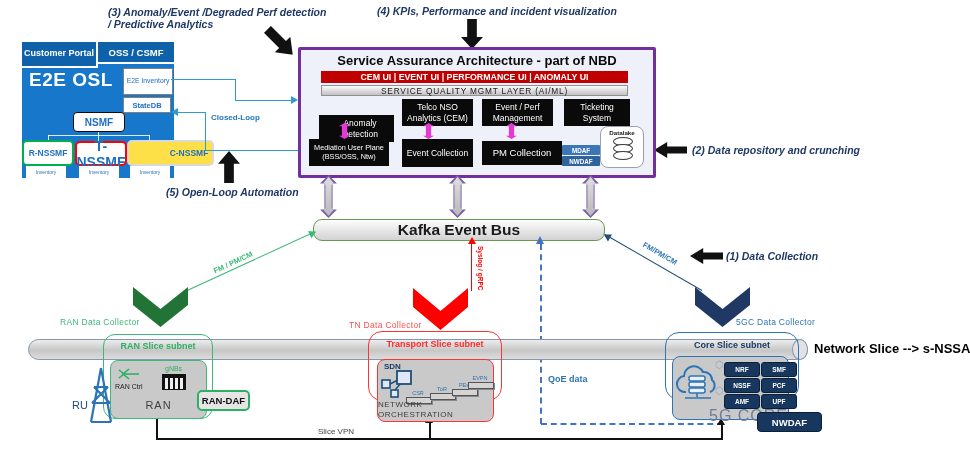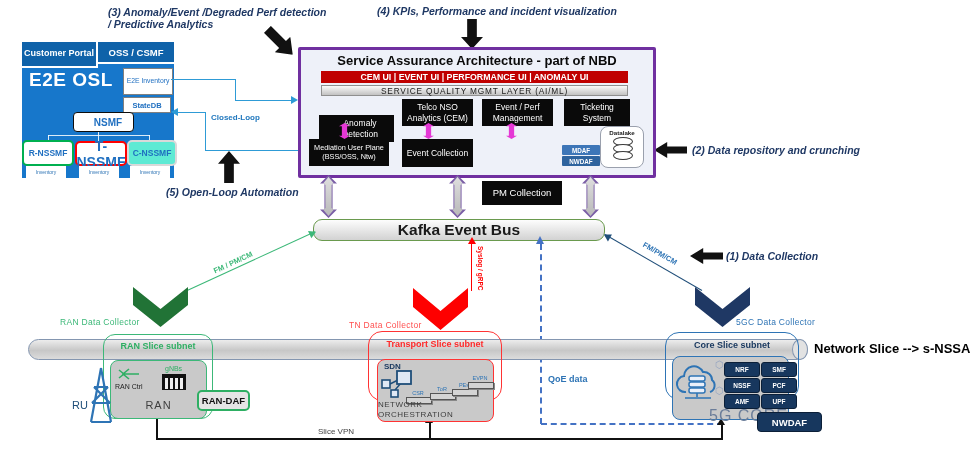--- a/index.html
+++ b/index.html
@@ -46,24 +46,24 @@
   <div class="abs" style="left:22px;top:42px;width:152px;height:136px;background:#1777cb;">
     <div class="abs f" style="left:0;top:0;width:74px;height:24px;background:#0f62a9;border-right:2px solid #fff;border-bottom:2px solid #fff;color:#fff;font-weight:bold;font-size:9px;line-height:1.1;">Customer Portal</div>
     <div class="abs f" style="left:76px;top:0;width:76px;height:20px;background:#0f62a9;border-bottom:2px solid #fff;color:#fff;font-weight:bold;font-size:9.5px;">OSS / CSMF</div>
     <div class="abs" style="left:7px;top:27px;color:#fff;font-weight:bold;font-size:19px;letter-spacing:.5px;">E2E OSL</div>
     <div class="abs f" style="left:101px;top:26px;width:48px;height:25px;background:#fff;border:1px solid #7f7f7f;color:#1f6fc0;font-size:6.8px;line-height:1.2;">E2E Inventory</div>
     <div class="abs f" style="left:101px;top:55px;width:46px;height:14px;background:#fff;border:1px solid #7f7f7f;color:#1f6fc0;font-weight:bold;font-size:7.5px;">StateDB</div>
     <div class="wline" style="left:26px;top:93px;width:102px;height:1px;"></div>
     <div class="wline" style="left:26px;top:93px;width:1px;height:6px;"></div>
     <div class="wline" style="left:76px;top:88px;width:1px;height:11px;"></div>
     <div class="wline" style="left:127px;top:93px;width:1px;height:6px;"></div>
-    <div class="abs f" style="left:51px;top:70px;width:50px;height:18px;background:#fff;border:1.5px solid #0d0d0d;border-radius:4px;color:#1f6fc0;font-weight:bold;font-size:10px;padding-left:9px;">NSMF</div>
+    <div class="abs f" style="left:51px;top:70px;width:50px;height:18px;background:#fff;border:1.5px solid #0d0d0d;border-radius:4px;color:#1f6fc0;font-weight:bold;font-size:10px;">NSMF</div>
     <div class="abs f" style="left:0px;top:98px;width:48px;height:22px;background:#fff;border:2px solid #00b050;border-radius:5px;color:#1f6fc0;font-weight:bold;font-size:8.5px;">R-NSSMF</div>
     <div class="abs f" style="left:53px;top:99px;width:48px;height:21px;background:#fff;border:2px solid #ff0000;border-radius:5px;color:#1f6fc0;font-weight:bold;font-size:14px;">T-NSSMF</div>
-    <div class="abs f" style="left:105px;top:98px;width:46px;height:22px;background:#5eead4;border:2px solid #d9d9d9;border-radius:5px;color:#1f6fc0;font-weight:bold;font-size:8.5px;">C-NSSMF</div>
+    <div class="abs f" style="left:105px;top:98px;width:46px;height:22px;background:#fde047;border:2px solid #d9d9d9;border-radius:5px;color:#1f6fc0;font-weight:bold;font-size:8.5px;padding-left:37px;">C-NSSMF</div>
     <div class="abs f" style="left:4px;top:124px;width:40px;height:12px;background:#fff;color:#2e74b5;font-size:5px;">Inventory</div>
     <div class="abs f" style="left:57px;top:124px;width:40px;height:12px;background:#fff;color:#2e74b5;font-size:5px;">Inventory</div>
     <div class="abs f" style="left:108px;top:124px;width:40px;height:12px;background:#fff;color:#2e74b5;font-size:5px;">Inventory</div>
   </div>
 
   <div class="abs" style="left:171px;top:79px;width:64px;height:0;border-top:1.3px solid #2e9bd6;"></div>
   <div class="abs" style="left:235px;top:79px;width:0;height:21px;border-left:1.3px solid #2e9bd6;"></div>
   <div class="abs" style="left:235px;top:100px;width:58px;height:0;border-top:1.3px solid #2e9bd6;"></div>
   <div class="tri" style="left:291px;top:96px;border-top:4px solid transparent;border-bottom:4px solid transparent;border-left:7px solid #2e9bd6;"></div>
   <div class="abs" style="left:205px;top:150px;width:93px;height:0;border-top:1.3px solid #2e9bd6;"></div>
@@ -81,21 +81,21 @@
     <div class="blackbox" style="left:101px;top:49px;width:69px;height:25px;">Telco NSO Analytics (CEM)</div>
     <div class="blackbox" style="left:181px;top:49px;width:69px;height:25px;">Event / Perf Management</div>
     <div class="blackbox" style="left:263px;top:49px;width:64px;height:25px;">Ticketing System</div>
 
     <div class="abs darr" style="left:38px;top:73px;width:11px;height:16px;background:#e538d5;"></div>
     <div class="abs darr" style="left:122px;top:73px;width:11px;height:16px;background:#e538d5;"></div>
     <div class="abs darr" style="left:205px;top:73px;width:11px;height:16px;background:#e538d5;"></div>
 
     <div class="blackbox" style="left:8px;top:89px;width:78px;height:25px;font-size:7.3px;">Mediation User Plane (BSS/OSS, Ntw)</div>
     <div class="blackbox" style="left:101px;top:89px;width:69px;height:26px;">Event Collection</div>
-    <div class="blackbox" style="left:181px;top:91px;width:78px;height:22px;font-size:9.5px;margin-top:40px;">PM Collection</div>
+    <div class="blackbox" style="left:181px;top:91px;width:78px;height:22px;font-size:9.5px;">PM Collection</div>
 
     <div class="abs f" style="left:261px;top:95px;width:38px;height:10px;background:#3d76b8;color:#fff;font-weight:bold;font-size:6.3px;border-radius:1px;">MDAF</div>
     <div class="abs f" style="left:261px;top:106px;width:38px;height:10px;background:#2e639e;color:#fff;font-weight:bold;font-size:6.3px;border-radius:1px;">NWDAF</div>
 
     <div class="abs" style="left:299px;top:76px;width:44px;height:42px;background:#fff;border:1.6px solid #9aa0ad;border-radius:8px;box-sizing:border-box;">
       <div style="text-align:center;font-weight:bold;font-size:6.2px;color:#222;margin-top:2px;">Datalake</div>
       <div style="margin:3px auto 0;width:18px;">
         <div class="ell"></div>
           <div class="ell"></div>
           <div class="ell"></div>

